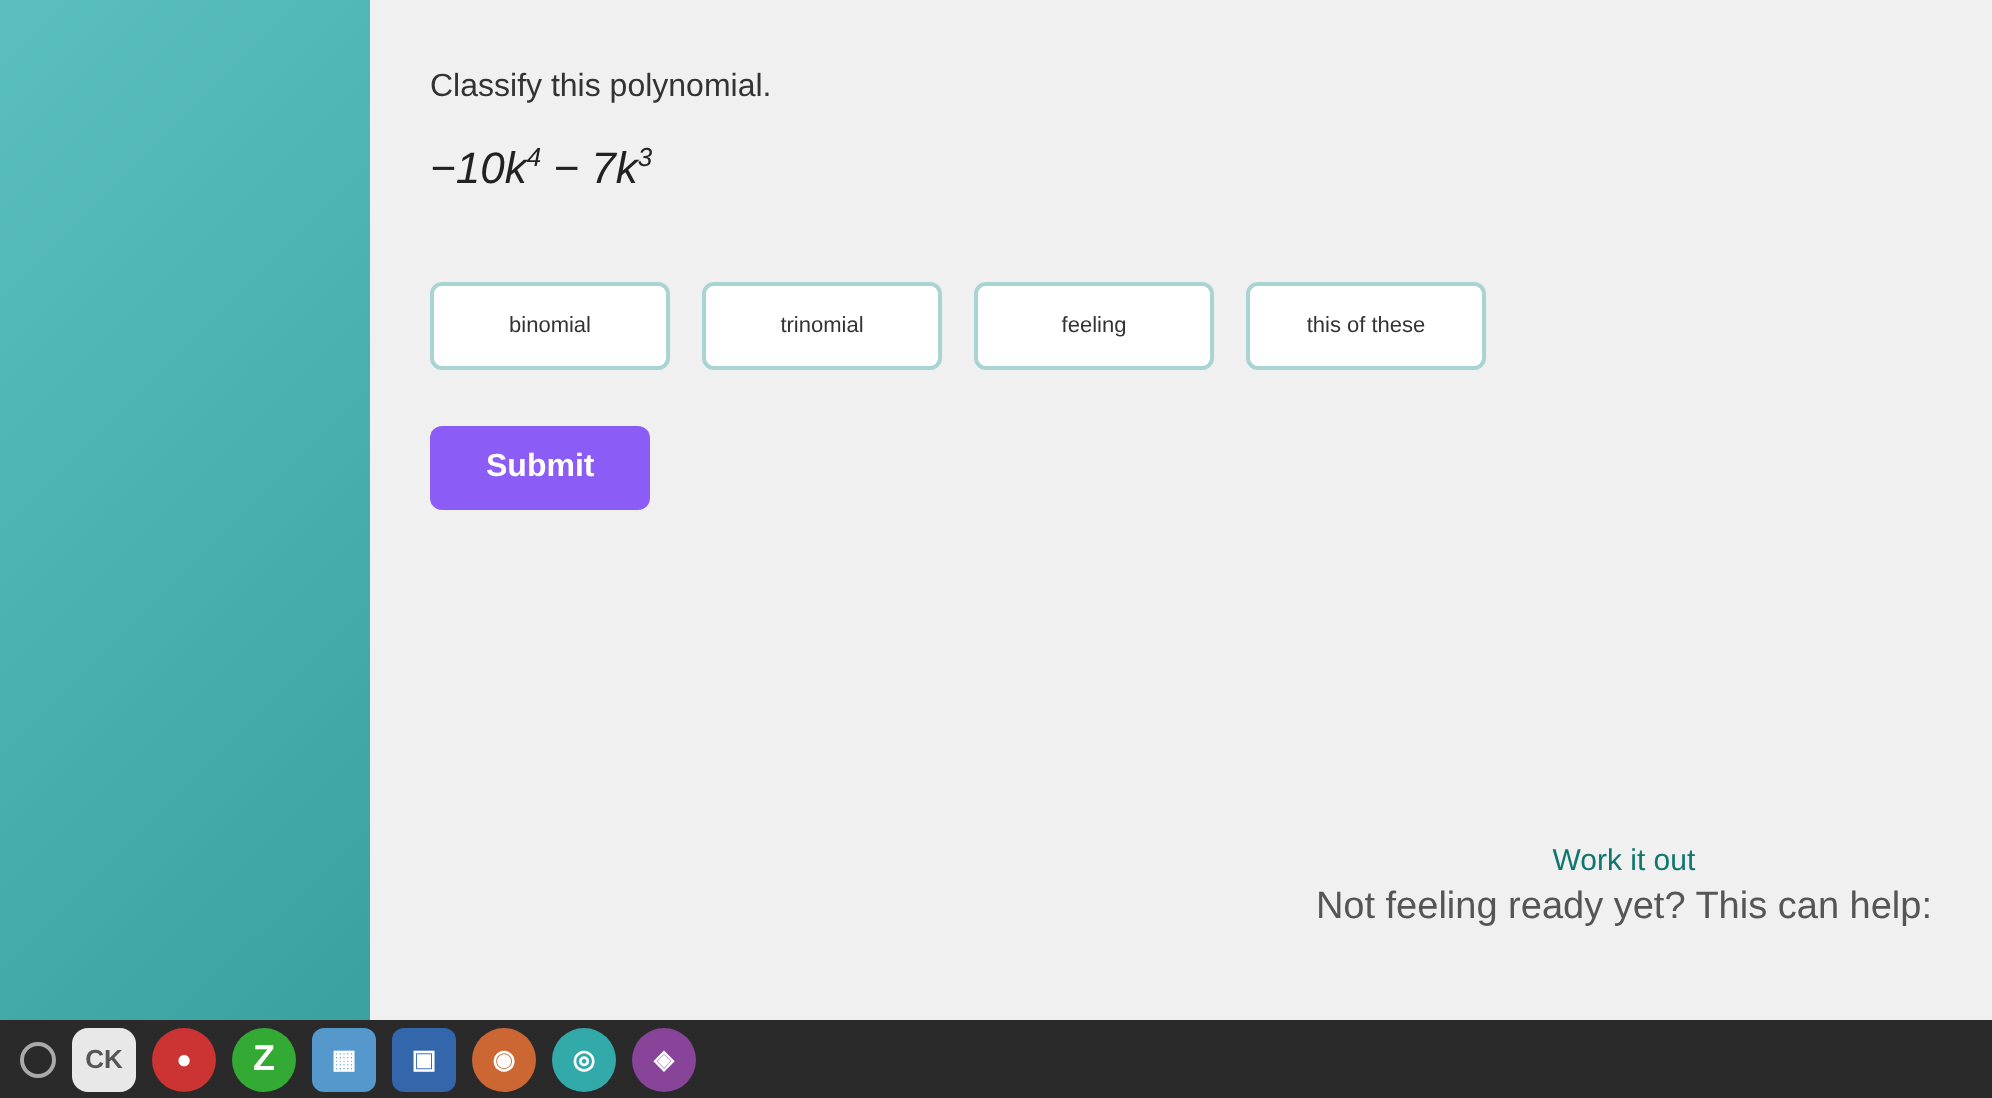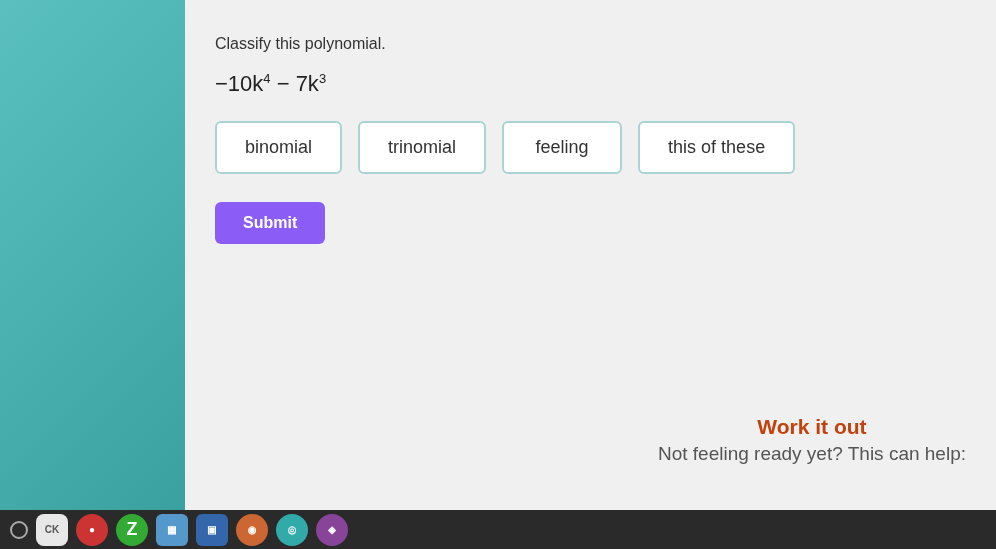--- a/index.html
+++ b/index.html
@@ -44,41 +44,42 @@
 
     .question-label {
       font-size: 16px;
       color: #333;
       margin-bottom: 18px;
     }
 
     .polynomial {
       font-size: 22px;
       color: #222;
-      margin-bottom: 24px;
+      margin-bottom: 44px;
+      font-style: italic;
     }
 
     .polynomial sup {
       font-size: 13px;
     }
 
     .options-row {
       display: flex;
       flex-direction: row;
       gap: 16px;
       margin-bottom: 28px;
       align-items: center;
     }
 
     .option-btn {
       border: 2px solid #aad4d4;
       background: #fff;
       border-radius: 6px;
       padding: 14px 28px;
-      font-size: 18px;
+      font-size: 11px;
       color: #333;
       cursor: pointer;
       min-width: 120px;
       text-align: center;
       transition: background 0.15s;
     }
 
     .submit-btn {
       background: #8b5cf6;
       color: #fff;
@@ -92,27 +93,26 @@
     }
 
     .work-it-out-area {
       position: absolute;
       bottom: 45px;
       right: 30px;
       text-align: center;
     }
 
     .work-it-out-link {
-      color: #c2410c;
-      font-size: 21px;
+      color: #0f766e;
+      font-size: 15px;
       display: block;
       margin-bottom: 4px;
       cursor: pointer;
       text-decoration: none;
-      font-weight: bold;
     }
 
     .not-ready-text {
       color: #555;
       font-size: 19px;
     }
 
     
     .taskbar {
       position: absolute;
@@ -135,21 +135,21 @@
       background: transparent;
     }
 
     .taskbar-icon {
       width: 32px;
       height: 32px;
       border-radius: 50%;
       display: flex;
       align-items: center;
       justify-content: center;
-      font-size: 10px;
+      font-size: 13px;
       font-weight: bold;
       color: #fff;
       cursor: pointer;
     }
 
     .taskbar-icon.ck { background: #e8e8e8; color: #555; border-radius: 8px; }
     .taskbar-icon.red { background: #cc3333; }
     .taskbar-icon.green { background: #33aa33; font-size: 18px; }
     .taskbar-icon.blue-light { background: #5599cc; border-radius: 6px; }
     .taskbar-icon.blue-dark { background: #3366aa; border-radius: 6px; }

